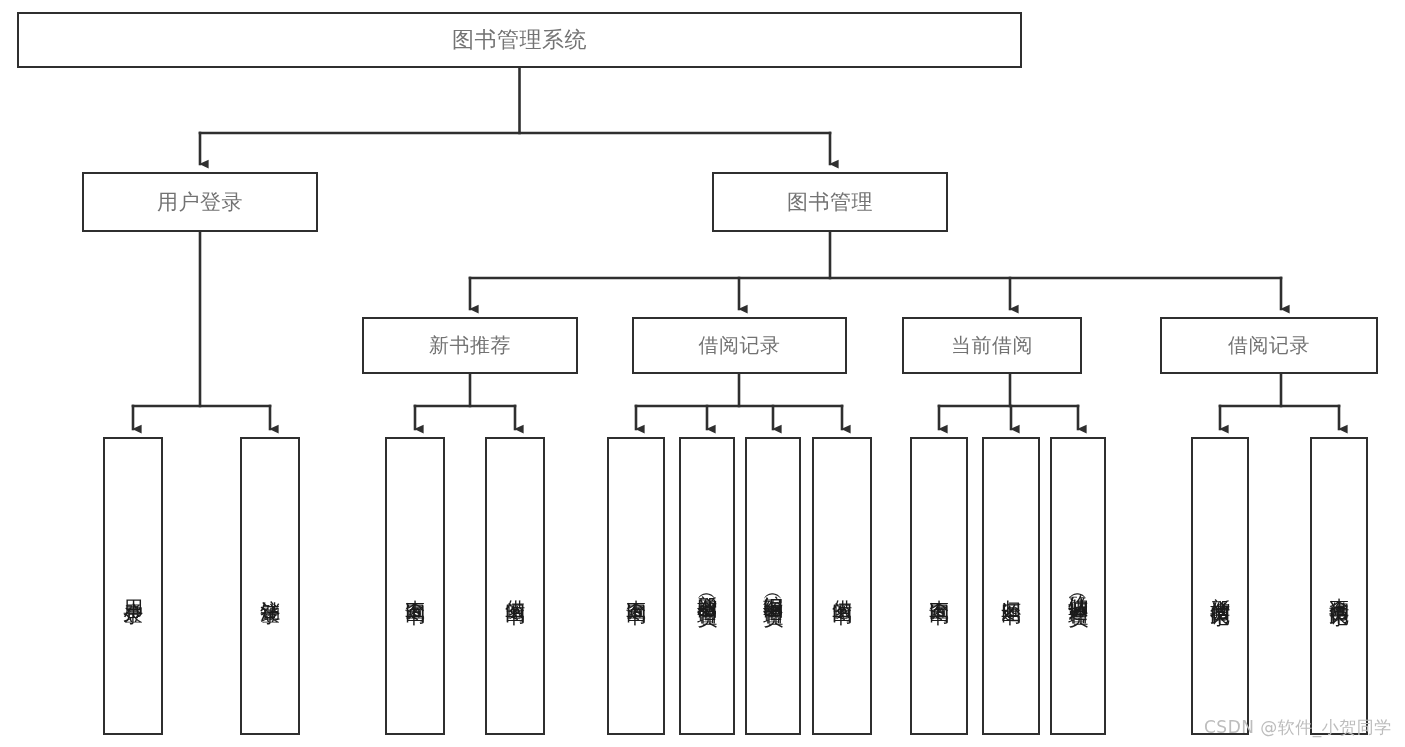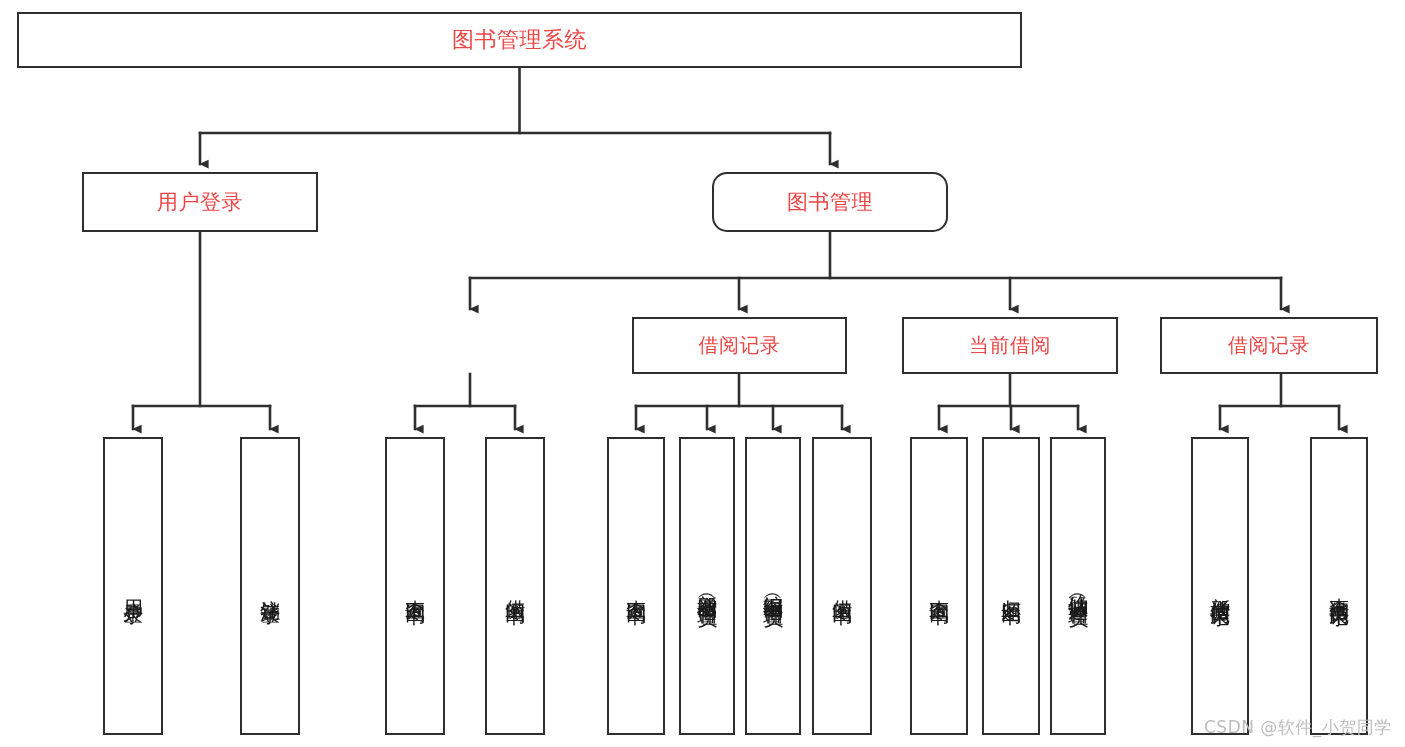--- a/index.html
+++ b/index.html
@@ -28,21 +28,21 @@
   .node-box {
     position: absolute;
     box-sizing: border-box;
     background: #ffffff;
     border: 2.5px solid #2f2f2f;
     display: flex;
     align-items: center;
     justify-content: center;
   }
   .node-label {
-    color: #ef4444;
+    color: #737373;
     font-size: 21px;
     line-height: 1.15;
     letter-spacing: 0.5px;
     white-space: nowrap;
     text-align: right;
   }
   .node-box.root .node-label { font-size: 22px; }
   .node-box.level1 .node-label { font-size: 21px; }
   .node-box.level2 .node-label { font-size: 20px; }
   .leaf-box {
@@ -146,30 +146,33 @@
   </svg>
 
   <div class="node-box root" style="left:17px; top:12px; width:1005px; height:56px;">
     <span class="node-label">图书管理系统</span>
   </div>
 
   <div class="node-box level1" style="left:82px; top:172px; width:236px; height:60px;">
     <span class="node-label">用户登录</span>
   </div>
 
-  <div class="node-box level1" style="left:712px; top:172px; width:236px; height:60px;border-radius:15px;">
+  <div class="node-box level1" style="left:712px; top:172px; width:236px; height:60px;">
     <span class="node-label">图书管理</span>
   </div>
 
+  <div class="node-box level2" style="left:362px; top:317px; width:216px; height:57px;">
+    <span class="node-label">新书推荐</span>
+  </div>
 
   <div class="node-box level2" style="left:632px; top:317px; width:215px; height:57px;">
     <span class="node-label">借阅记录</span>
   </div>
 
-  <div class="node-box level2" style="left:902px; top:317px; width:216px; height:57px;">
+  <div class="node-box level2" style="left:902px; top:317px; width:180px; height:57px;">
     <span class="node-label">当前借阅</span>
   </div>
 
   <div class="node-box level2" style="left:1160px; top:317px; width:218px; height:57px;">
     <span class="node-label">借阅记录</span>
   </div>
 
   <div class="leaf-box" style="left:103px; top:437px; width:60px; height:298px;">
     <span class="leaf-label">用户登录</span>
   </div>

